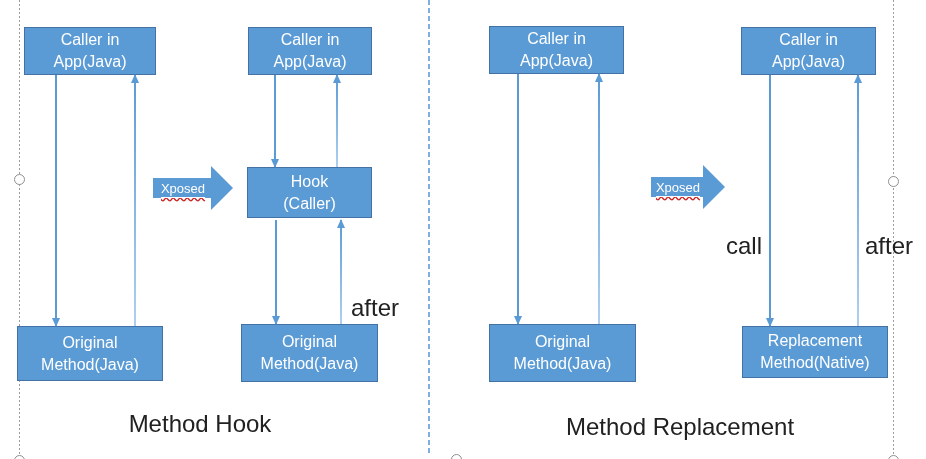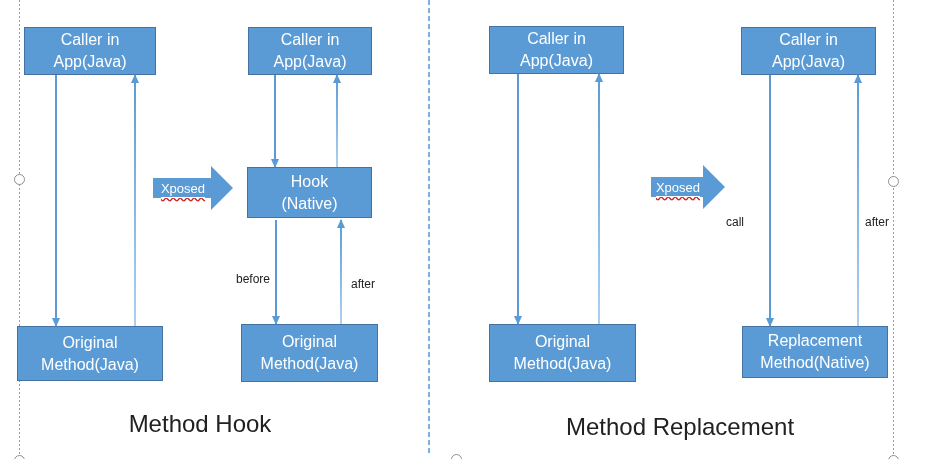--- a/index.html
+++ b/index.html
@@ -45,21 +45,21 @@
   .ba-body { position:absolute; left:0; background:#5b9bd5; display:flex;
     align-items:center; justify-content:center; }
   .ba-head { position:absolute; top:0; width:0; height:0;
     border-top:22px solid transparent; border-bottom:22px solid transparent;
     border-left:22px solid #5b9bd5; }
   .xposed-text { color:#fff; font-size:13px; line-height:13px;
     text-decoration:underline wavy #cc1f1f; text-underline-offset:4px; }
   .xposed-text .inner { text-decoration:underline solid #ffffff; }
 
   
-  .lbl { position:absolute; color:#212121; font-size:12px; line-height:24px; white-space:nowrap; }
+  .lbl { position:absolute; color:#212121; font-size:24px; line-height:24px; white-space:nowrap;margin-top:24px; }
   .caption { position:absolute; color:#212121; font-size:24px; text-align:center; white-space:nowrap; }
 </style>
 </head>
 <body>
 
 <div id="canvas">
 
   <div class="vguide-gray" style="left:18.5px;"></div>
   <div class="vguide-gray" style="left:893px;"></div>
   <div class="vguide-blue" style="left:428px;"></div>
@@ -93,21 +93,21 @@
     </div>
     <div class="ba-head" style="left:58px;"></div>
   </div>
 
   <div class="node" style="left:248px; top:27px; width:124px; height:48px;">
     <span>Caller in</span>
     <span>App(Java)</span>
   </div>
   <div class="node" style="left:247px; top:167px; width:125px; height:51px;">
     <span>Hook</span>
-    <span>(Native)</span>
+    <span>(Caller)</span>
   </div>
   <div class="node" style="left:241px; top:324px; width:137px; height:58px;">
     <span>Original</span>
     <span>Method(Java)</span>
   </div>
 
   <div class="conn down" style="left:274px; top:75px; height:92px;">
     <div class="line"></div>
     <div class="ah"></div>
   </div>
@@ -117,21 +117,20 @@
   </div>
   <div class="conn down" style="left:275px; top:220px; height:104px;">
     <div class="line"></div>
     <div class="ah"></div>
   </div>
   <div class="conn up" style="left:340px; top:220px; height:104px;">
     <div class="line"></div>
     <div class="ah"></div>
   </div>
 
-  <div class="lbl" style="left:195px; top:267px; width:75px; text-align:right;">before</div>
   <div class="lbl" style="left:351px; top:272px;">after</div>
 
   <div class="caption" style="left:100px; top:410px; width:200px;">Method Hook</div>
 
   <div class="node" style="left:489px; top:26px; width:135px; height:48px;">
     <span>Caller in</span>
     <span>App(Java)</span>
   </div>
   <div class="node" style="left:489px; top:324px; width:147px; height:58px;">
     <span>Original</span>

